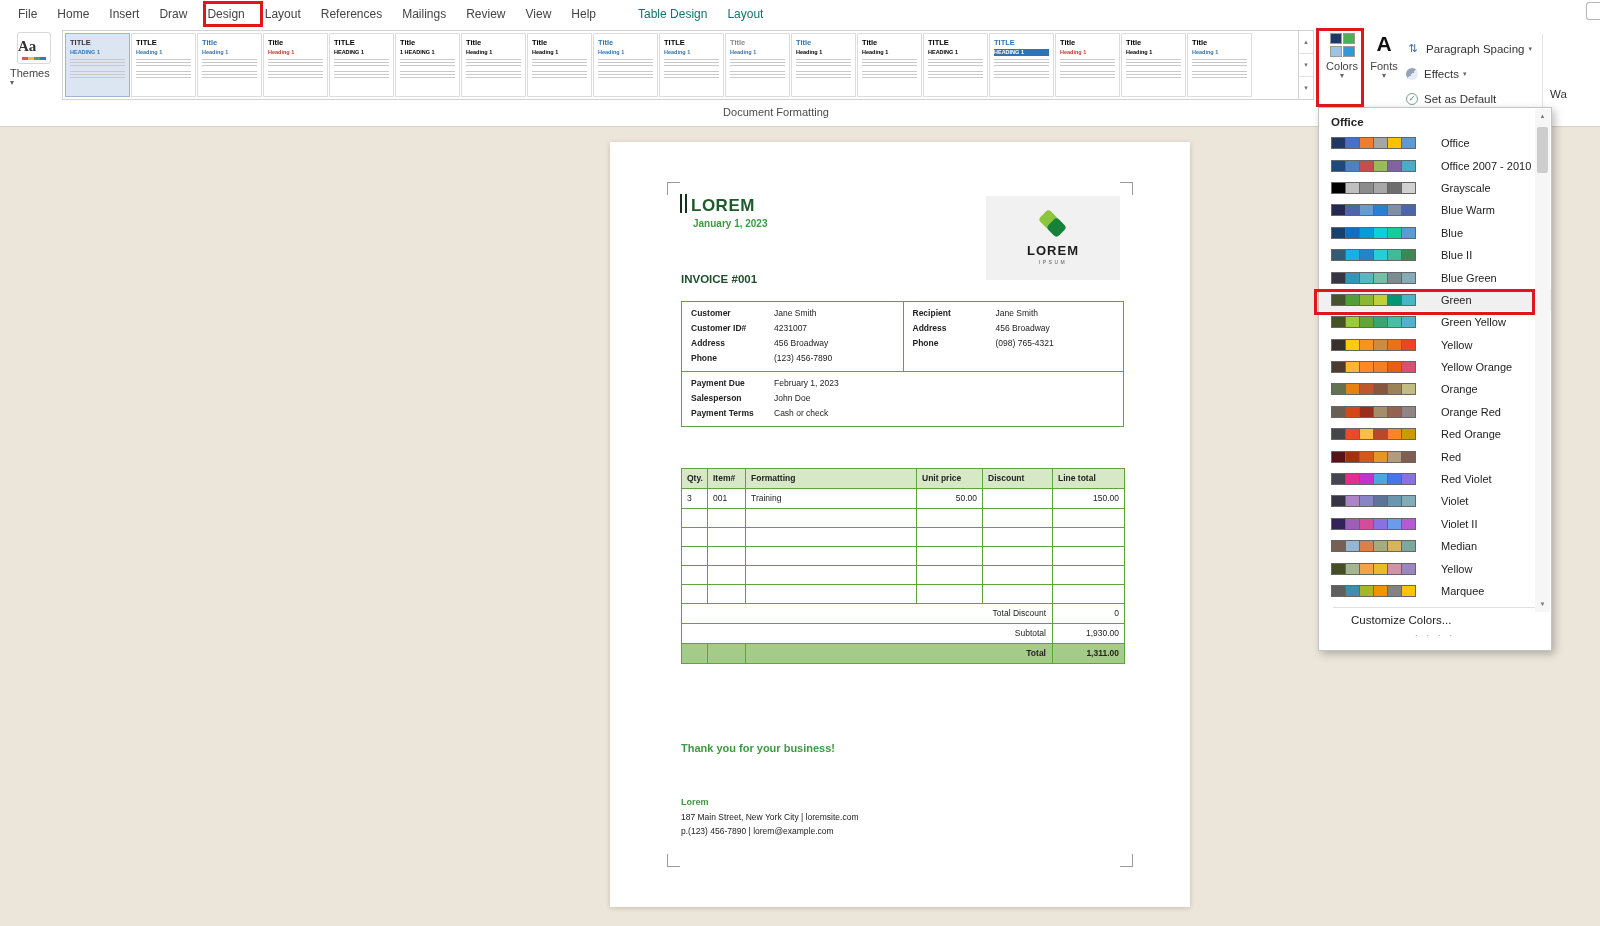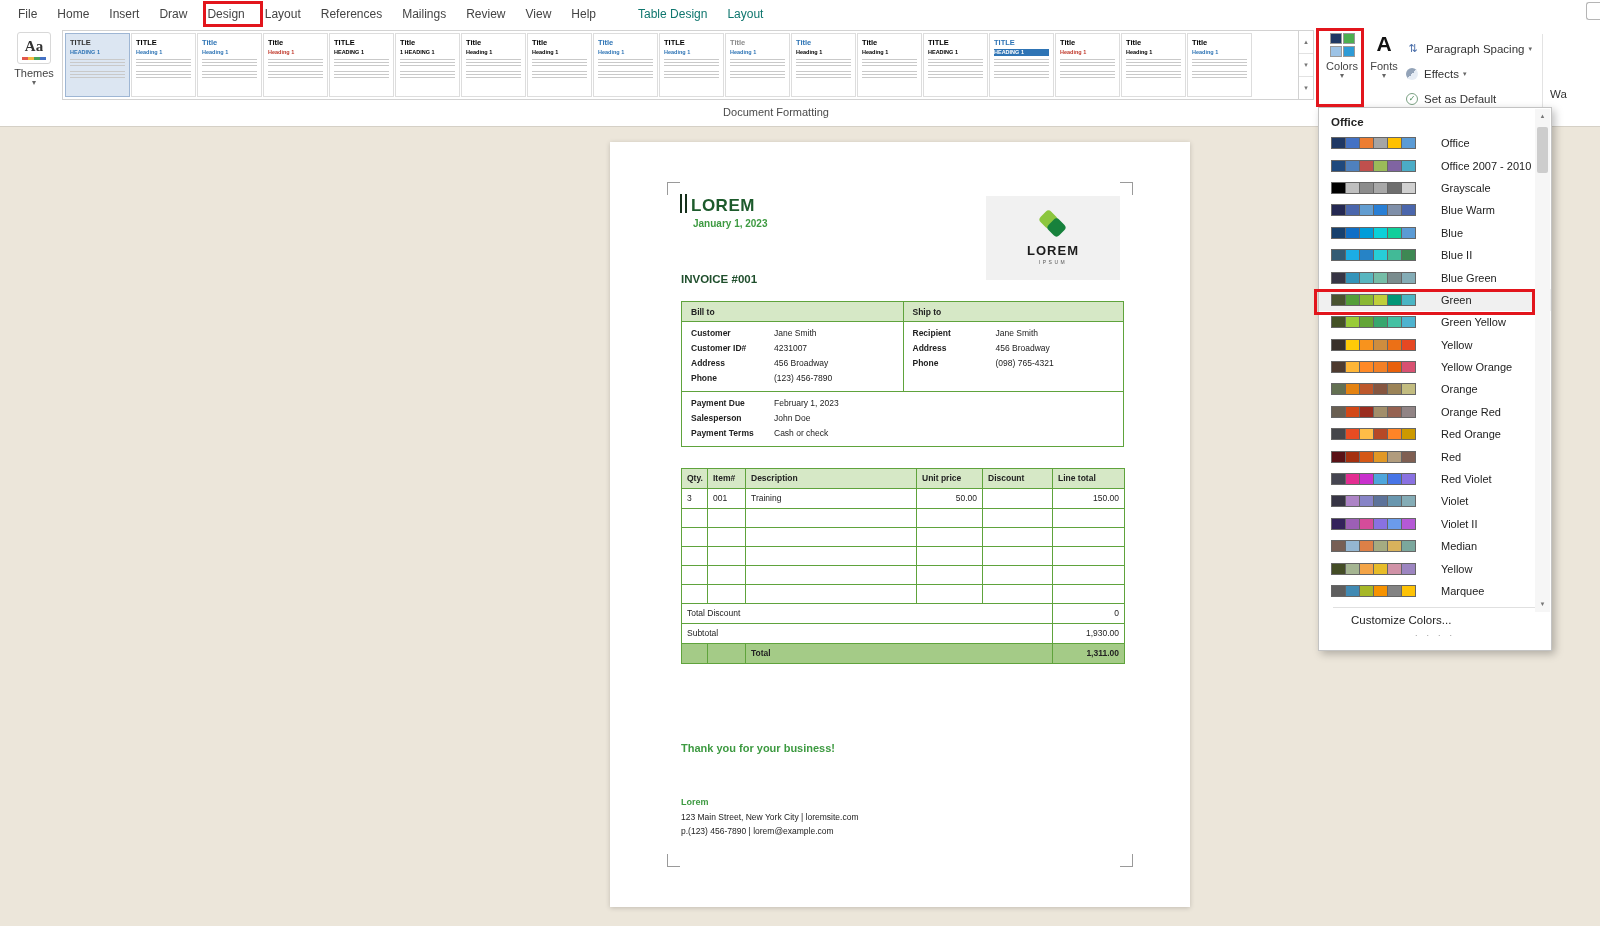--- a/index.html
+++ b/index.html
@@ -10,21 +10,21 @@
   
   .menubar{position:absolute;left:0;top:0;width:100%;height:28px;background:#fff;display:flex;align-items:center;padding-left:8px}
   .tabs{display:flex;align-items:center;height:28px}
   .tab{padding:0 10px;font-size:12px;color:#444;line-height:28px;cursor:pointer;white-space:nowrap}
   .tab.ctx{color:#0f766e}
   .tab.gap{margin-left:22px}
   .corner-widget{position:absolute;right:0;top:2px;width:14px;height:18px;background:#fff;border:1px solid #b5b5b5;border-right:none;border-radius:3px 0 0 3px}
 
   
   .ribbon{position:absolute;left:0;top:28px;width:100%;height:99px;background:#fff;border-bottom:1px solid #d5d0c6}
-  .themes{position:absolute;left:10px;top:4px;width:48px;height:86px;text-align:center;cursor:pointer}
+  .themes{position:absolute;left:10px;top:4px;width:48px;height:86px;text-align:left;cursor:pointer}
   .themes-icon{width:34px;height:32px;margin:0 auto;border:1px solid #d8d8d8;border-radius:3px;
       font-family:"Liberation Serif",serif;font-weight:700;font-size:15px;color:#333;line-height:26px;position:relative;background:#fff}
   .themes-icon::after{content:"";position:absolute;left:4px;right:4px;bottom:3px;height:3px;
       background:linear-gradient(90deg,#e2574c 0 25%,#f4b942 25% 50%,#4aa45c 50% 75%,#4472c4 75% 100%)}
   .rb-label{font-size:11px;color:#444;margin-top:3px;white-space:nowrap}
   .chev{font-size:8px;color:#666;line-height:8px}
 
   .gallery-frame{position:absolute;left:62px;top:2px;width:1252px;height:70px;border:1px solid #d2d2d2;display:flex;background:#fff}
   .gallery{display:flex;flex:1;overflow:hidden;padding:1px}
   .thumb{width:65px;height:64px;margin:1px 0 1px 1px;border:1px solid #ddd;background:#fff;padding:4px 4px 0 4px;cursor:pointer;flex:none}
@@ -89,21 +89,21 @@
   .bs-body.sec2{border-top:1px solid #5FA33C}
   .bs-col{width:50%;padding:4px 0 5px}
   .bs-col + .bs-col{border-left:1px solid #5FA33C}
   .bs-row{display:flex;height:15px;line-height:15px;padding-left:9px}
   .bs-lab{width:83px;font-weight:700;flex:none}
 
   table.items{position:absolute;left:71px;top:326px;width:443px;border-collapse:collapse;table-layout:fixed;font-size:8.5px;color:#222;background:#fff}
   .items th,.items td{border:1px solid #5FA33C;height:19px;padding:0 5px;line-height:19px;overflow:hidden;white-space:nowrap;font-weight:normal;text-align:left}
   .items thead th{background:#D6E8C6;font-weight:700}
   .items .it-row td:nth-of-type(4),.items .it-row td:nth-of-type(5),.items .it-row td:nth-of-type(6){text-align:right}
-  .items td.sum-label{text-align:left;padding-right:6px}
+  .items td.sum-label{text-align:right;padding-right:6px}
   .items td.sum-val{text-align:right}
   .items tr.total-row td{background:#A4CB87;font-weight:700}
 
   .thanks{position:absolute;left:71px;top:600px;font-size:11px;font-weight:800;color:#3D9A41}
   .f-name{position:absolute;left:71px;top:655px;font-size:9px;font-weight:800;color:#3D9A41}
   .f-line1{position:absolute;left:71px;top:670px;font-size:8.5px;color:#222}
   .f-line2{position:absolute;left:71px;top:684px;font-size:8.5px;color:#222}
 
   
   .colors-menu{position:absolute;left:1318px;top:107px;width:234px;height:544px;background:#fff;border:1px solid #c3c3c3;
@@ -357,24 +357,20 @@
       <span class="lg-a"></span>
         <span class="lg-b"></span>
     </div>
     <div class="logo-name">LOREM</div>
     <div class="logo-sub">IPSUM</div>
   </div>
 
   <div class="invoice-title">INVOICE #001</div>
 
   <div class="bs-table">
-    <div class="bs-head">
-      <div class="bs-hcell">Bill to</div>
-      <div class="bs-hcell">Ship to</div>
-    </div>
     <div class="bs-body">
       <div class="bs-col">
 
       <div class="bs-row">
           <span class="bs-lab">Customer</span>
             <span class="bs-val">Jane Smith</span>
         </div>
           <div class="bs-row">
           <span class="bs-lab">Customer ID#</span>
             <span class="bs-val">4231007</span>
@@ -430,21 +426,21 @@
         <col style="width:171px">
       <col style="width:66px">
         <col style="width:70px">
         <col style="width:72px">
     </colgroup>
     <thead>
       <tr class="it-head">
 
       <th>Qty.</th>
           <th>Item#</th>
-          <th>Description</th>
+          <th>Formatting</th>
           <th>Unit price</th>
           <th>Discount</th>
           <th>Line total</th>
         </tr>
     </thead>
     <tbody>
 
         <tr class="it-row">
 
         <td>3</td>
@@ -524,21 +520,21 @@
         <td></td>
         <td></td>
         <td class="sum-label" colspan="3">Total</td>
         <td class="sum-val">1,311.00</td>
       </tr>
     </tbody>
   </table>
 
   <div class="thanks">Thank you for your business!</div>
   <div class="f-name">Lorem</div>
-  <div class="f-line1">123 Main Street, New York City | loremsite.com</div>
+  <div class="f-line1">187 Main Street, New York City | loremsite.com</div>
   <div class="f-line2">p.(123) 456-7890  |  lorem@example.com</div>
 </div>
 
 <div class="colors-menu">
   <div class="cm-header">Office</div>
   <div class="cm-list">
 
       <div class="cm-item">
         <div class="cm-swatches">
 

